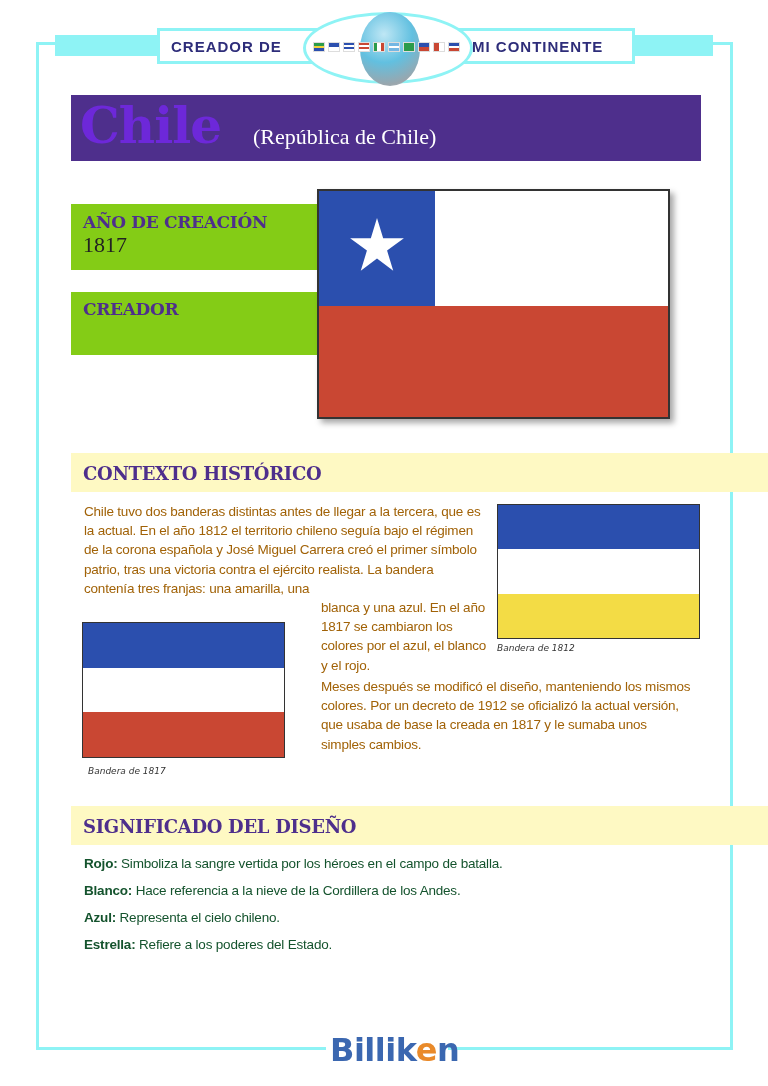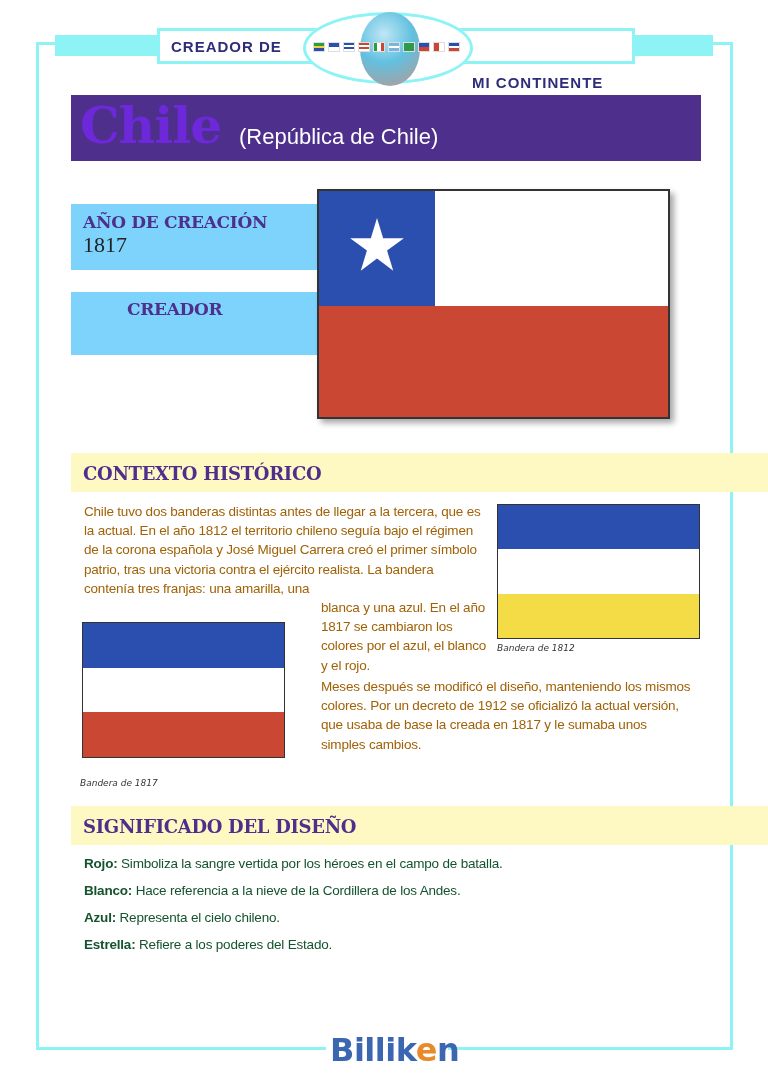--- a/index.html
+++ b/index.html
@@ -11,38 +11,38 @@
   .frame-top-l { position: absolute; left: 36px; top: 42px; width: 20px; height: 3px; background: #8ef3f5; }
   .frame-top-r { position: absolute; left: 712px; top: 42px; width: 21px; height: 3px; background: #8ef3f5; }
   .frame-bottom-l { position: absolute; left: 36px; top: 1047px; width: 290px; height: 3px; background: #8ef3f5; }
   .frame-bottom-r { position: absolute; left: 448px; top: 1047px; width: 285px; height: 3px; background: #8ef3f5; }
 
   .header-bar-l { position: absolute; left: 55px; top: 35px; width: 105px; height: 21px; background: #8ef3f5; }
   .header-bar-r { position: absolute; left: 632px; top: 35px; width: 81px; height: 21px; background: #8ef3f5; }
   .header-box { position: absolute; left: 157px; top: 28px; width: 478px; height: 36px; border: 3px solid #8ef3f5; background: #fff; }
   .header-text { position: absolute; top: 38px; font-family: "Liberation Sans", sans-serif; font-weight: bold; font-size: 15px; letter-spacing: 1px; color: #2e2d7a; }
   .header-text.l { left: 171px; }
-  .header-text.r { left: 472px; margin-top: 36px; }
+  .header-text.r { left: 472px; }
   .globe-wrap { position: absolute; left: 303px; top: 4px; width: 170px; height: 82px; }
   .globe-oval { position: absolute; left: 0; top: 8px; width: 170px; height: 72px; border: 3px solid #8ef3f5; border-radius: 50%; background: #fff; }
   .globe { position: absolute; left: 57px; top: 8px; width: 60px; height: 74px; border-radius: 50%;
            background: radial-gradient(circle at 40% 30%, #bfe7f5 0%, #62c0e0 45%, #9aa6ad 80%, #c9cfd3 100%); }
   .flag-strip { position: absolute; left: 10px; top: 38px; display: flex; gap: 3px; }
   .mini-flag { width: 12px; height: 10px; border: 1px solid #ddd; }
 
   .title-bar { position: absolute; left: 71px; top: 95px; width: 630px; height: 66px; background: #4e2f8c; }
   .title-main { position: absolute; left: 80px; top: 96px; font-family: "DejaVu Serif", serif; font-weight: bold; font-size: 50px; color: #6d28d9; letter-spacing: -1px; }
-  .title-sub { position: absolute; left: 239px; top: 124px; font-family: Liberation Sans, sans-serif; font-size: 22px; color: #fff; }
+  .title-sub { position: absolute; left: 253px; top: 124px; font-family: Liberation Serif, serif; font-size: 22px; color: #fff; }
 
-  .info-box { position: absolute; left: 71px; width: 246px; background: #7dd3fc; padding-left: 12px; }
+  .info-box { position: absolute; left: 71px; width: 246px; background: #84cc16; padding-left: 12px; }
   .info-box.year { top: 204px; height: 66px; }
   .info-box.creator { top: 292px; height: 63px; }
   .info-label { font-family: "DejaVu Serif", serif; font-weight: bold; font-size: 17px; color: #4e2f8c; margin-top: 8px; letter-spacing: -0.3px; }
   .info-value { font-family: "Liberation Serif", serif; font-size: 22px; color: #222; line-height: 26px; }
-  .info-box.creator .info-label { margin-top: 7px; margin-left: 44px; }
+  .info-box.creator .info-label { margin-top: 7px; }
 
   .main-flag { position: absolute; left: 317px; top: 189px; width: 353px; height: 230px; border: 2px solid #333; box-shadow: 4px 4px 6px rgba(0,0,0,0.35); overflow: hidden; background: #fff; }
   .main-flag .blue { position: absolute; left: 0; top: 0; width: 116px; height: 115px; background: #2b4fae; }
   .main-flag .white { position: absolute; left: 116px; top: 0; right: 0; height: 115px; background: #fff; }
   .main-flag .red { position: absolute; left: 0; top: 115px; right: 0; bottom: 0; background: #c94733; }
   .main-flag .star { position: absolute; left: 30px; top: 26px; width: 56px; height: 56px; }
 
   .section-head { position: absolute; left: 71px; width: 754px; height: 39px; background: #fef9c3; padding-left: 12px; }
   .section-head.ctx { top: 453px; }
   .section-head.sig { top: 806px; }
@@ -52,21 +52,21 @@
   .p1 { left: 84px; top: 502px; width: 400px; }
   .p2 { left: 321px; top: 598px; width: 170px; }
   .p3 { left: 321px; top: 677px; width: 370px; }
 
   .hflag { position: absolute; border: 1.5px solid #333; overflow: hidden; }
   .hflag div { height: 33.33%; }
   .flag1812 { left: 497px; top: 504px; width: 203px; height: 135px; }
   .flag1817 { left: 82px; top: 622px; width: 203px; height: 136px; }
   .caption { position: absolute; font-family: "DejaVu Sans", sans-serif; font-style: italic; font-size: 9px; color: #333; }
   .cap1812 { left: 497px; top: 643px; }
-  .cap1817 { left: 80px; top: 766px; margin-top: 12px; }
+  .cap1817 { left: 88px; top: 766px; }
 
   .meaning { position: absolute; left: 84px; font-family: "Liberation Sans", sans-serif; font-size: 13.5px; color: #14532d; letter-spacing: -0.2px; }
   .meaning b { font-weight: bold; }
 
   .logo { position: absolute; left: 330px; top: 1031px; font-family: "DejaVu Sans", sans-serif; font-weight: bold; font-size: 32px; color: #3b67b0; letter-spacing: -0.5px; }
   .logo .e { color: #e98a2a; }
 </style>
 </head>
 <body>
 

